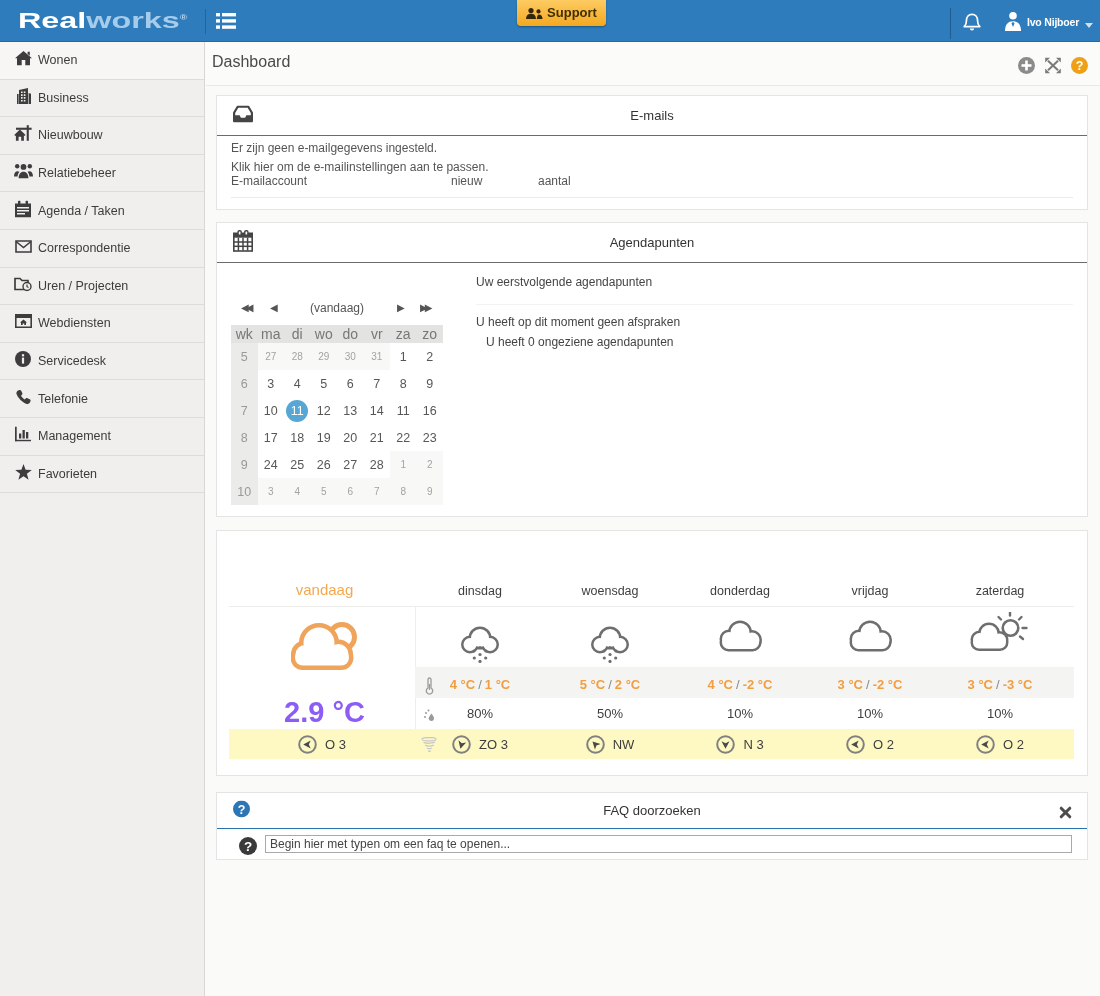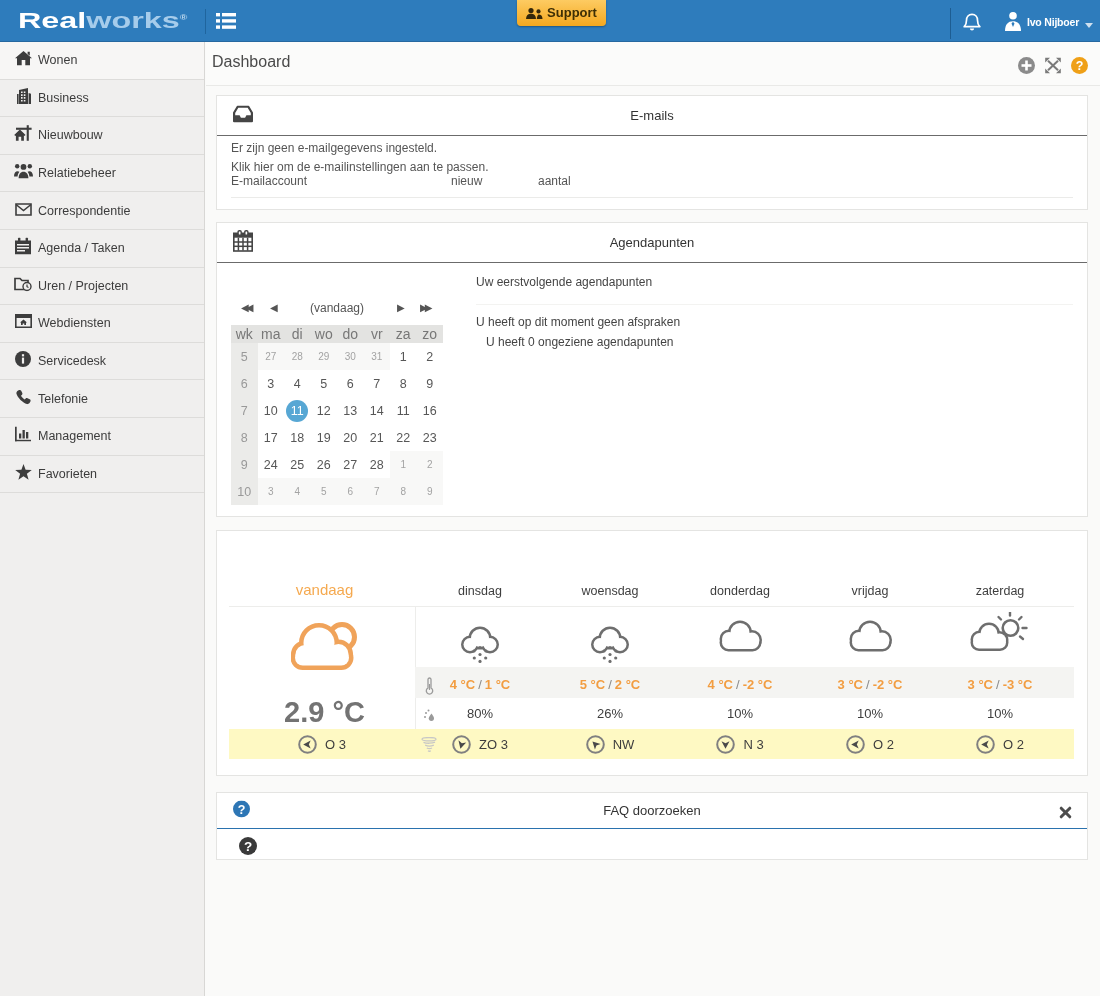--- a/index.html
+++ b/index.html
@@ -83,21 +83,21 @@
 #w-dayline { position:absolute; left:0; right:0; top:35px; border-top:1px solid #ededeb; }
 #w-vline { position:absolute; left:186px; top:35px; height:123px; border-left:1px solid #ededeb; }
 .w-ic { text-align:center; margin-top:0; height:61px; }
 #w-temprow { position:absolute; left:186px; right:0; top:96px; height:31px; background:#f4f4f2; }
 #w-preciprow { position:absolute; left:186px; right:0; top:127px; height:31px; }
 #w-windrow { position:absolute; left:0; right:0; top:158px; height:30px; background:#fef9c3; }
 .w-cell { position:absolute; top:0; height:100%; display:flex; align-items:center; justify-content:center; font-size:13px; }
 .w-temp { color:#f29d41; font-weight:bold; font-size:13px; padding-top:3px; }
 .w-temp .sl { color:#8a8a8a; font-weight:normal; margin:0 3px; }
 .w-wind svg { margin-right:8px; }
-#wc0 .big-temp { text-align:center; font-size:29px; font-weight:bold; color:#737373; margin-top:26px; }
+#wc0 .big-temp { text-align:center; font-size:29px; font-weight:bold; color:#8b5cf6; margin-top:26px; }
 #w-thermo { position:absolute; left:196px; top:106px; }
 #w-drop { position:absolute; left:194px; top:138px; }
 #w-torn { position:absolute; left:192px; top:166px; }
 
 
 #faq-x { position:absolute; right:15px; top:12px; }
 #faq-qdark { position:absolute; left:22px; top:44px; }
 #faq-input { position:absolute; left:48px; top:42px; right:15px; height:18px; border:1px solid #a9a9a9; font-size:12px; color:#444; padding:0 4px; line-height:17px; background:#fff; white-space:nowrap; overflow:hidden; }
 </style>
 </head>
@@ -184,35 +184,35 @@
             <path d="M4.6 15 C4.6 10.5 6.6 8.2 9.5 8.2 C12.4 8.2 14.4 10.5 14.4 15 Z"></path>
             <circle cx="3.2" cy="2.8" r="2.2"></circle>
             <path d="M0 13 C0 9.5 1.5 7.7 3.7 7.7 C4.3 7.7 4.9 7.9 5.4 8.2 C4.2 9.6 3.6 11.6 3.6 13 Z"></path>
             <circle cx="15.8" cy="2.8" r="2.2"></circle>
             <path d="M19 13 C19 9.5 17.5 7.7 15.3 7.7 C14.7 7.7 14.1 7.9 13.6 8.2 C14.8 9.6 15.4 11.6 15.4 13 Z"></path>
           </g>
         </svg></span>
       <span class="tx">Relatiebeheer</span>
     </div>
   <div class="sb-item">
-      <span class="ic"><svg width="17" height="13" viewBox="0 0 17 13">
-          <path d="M1 1 H16 V12 H1 Z" fill="none" stroke="#3d3d3d" stroke-width="1.6"></path>
-          <path d="M1 1.5 L8.5 7.5 L16 1.5" fill="none" stroke="#3d3d3d" stroke-width="1.6"></path>
-        </svg></span>
-      <span class="tx">Correspondentie</span>
-    </div>
-  <div class="sb-item">
       <span class="ic"><svg width="16" height="17" viewBox="0 0 16 17">
           <g fill="#3d3d3d">
             <path d="M0 3 H16 V17 H0 Z M2 6.5 H14 V8 H2 Z M2 9.5 H14 V11 H2 Z M2 12.5 H10 V14 H2 Z" fill-rule="evenodd"></path>
             <rect x="3" y="0" width="2.4" height="4" rx="1"></rect>
             <rect x="10.6" y="0" width="2.4" height="4" rx="1"></rect>
           </g>
         </svg></span>
       <span class="tx">Agenda / Taken</span>
+    </div>
+  <div class="sb-item">
+      <span class="ic"><svg width="17" height="13" viewBox="0 0 17 13">
+          <path d="M1 1 H16 V12 H1 Z" fill="none" stroke="#3d3d3d" stroke-width="1.6"></path>
+          <path d="M1 1.5 L8.5 7.5 L16 1.5" fill="none" stroke="#3d3d3d" stroke-width="1.6"></path>
+        </svg></span>
+      <span class="tx">Correspondentie</span>
     </div>
   <div class="sb-item">
       <span class="ic"><svg width="18" height="15" viewBox="0 0 18 15">
           <path d="M1 2 H6 L8 4 H14 V13 H1 Z" fill="none" stroke="#3d3d3d" stroke-width="1.7"></path>
           <circle cx="13" cy="10" r="4" fill="#f0efee" stroke="#3d3d3d" stroke-width="1.4"></circle>
           <path d="M13 8 V10.2 L14.5 11" fill="none" stroke="#3d3d3d" stroke-width="1.2"></path>
         </svg></span>
       <span class="tx">Uren / Projecten</span>
     </div>
   <div class="sb-item">
@@ -556,21 +556,21 @@
 
     <div id="w-temprow">
       <div class="w-cell w-temp" style="left:0; width:130px;">4 °C <span class="sl">/</span> 1 °C</div>
       <div class="w-cell w-temp" style="left:130px; width:130px;">5 °C <span class="sl">/</span> 2 °C</div>
       <div class="w-cell w-temp" style="left:260px; width:130px;">4 °C <span class="sl">/</span> -2 °C</div>
       <div class="w-cell w-temp" style="left:390px; width:130px;">3 °C <span class="sl">/</span> -2 °C</div>
       <div class="w-cell w-temp" style="left:520px; width:130px;">3 °C <span class="sl">/</span> -3 °C</div>
     </div>
     <div id="w-preciprow">
       <div class="w-cell" style="left:0; width:130px;">80%</div>
-      <div class="w-cell" style="left:130px; width:130px;">26%</div>
+      <div class="w-cell" style="left:130px; width:130px;">50%</div>
       <div class="w-cell" style="left:260px; width:130px;">10%</div>
       <div class="w-cell" style="left:390px; width:130px;">10%</div>
       <div class="w-cell" style="left:520px; width:130px;">10%</div>
     </div>
     <div id="w-windrow">
       <div class="w-cell w-wind" style="left:0; width:186px;"><svg width="19" height="19" viewBox="0 0 19 19">
             <circle cx="9.5" cy="9.5" r="8.3" fill="none" stroke="#808080" stroke-width="2"></circle>
             <path d="M5.2 9.5 L12.7 5.5 L10.8 9.5 L12.7 13.5 Z" fill="#4a4a4a"></path>
           </svg>O 3</div>
       <div class="w-cell w-wind" style="left:186px; width:130px;"><svg width="19" height="19" viewBox="0 0 19 19">
@@ -633,13 +633,14 @@
           <g stroke="#4c4c4c" stroke-width="3" stroke-linecap="round">
             <path d="M2.2 2.2 L10.8 10.8"></path>
             <path d="M10.8 2.2 L2.2 10.8"></path>
           </g>
         </svg></span>
   </div>
   <span id="faq-qdark"><svg width="18" height="18" viewBox="0 0 18 18">
         <circle cx="9" cy="9" r="9" fill="#3a3a3a"></circle>
         <text x="9" y="13.8" font-size="13.5" font-weight="bold" fill="#fff" text-anchor="middle" font-family="Liberation Sans">?</text>
       </svg></span>
+  <div id="faq-input">Begin hier met typen om een faq te openen...</div>
 </div>
 
 </body></html>

